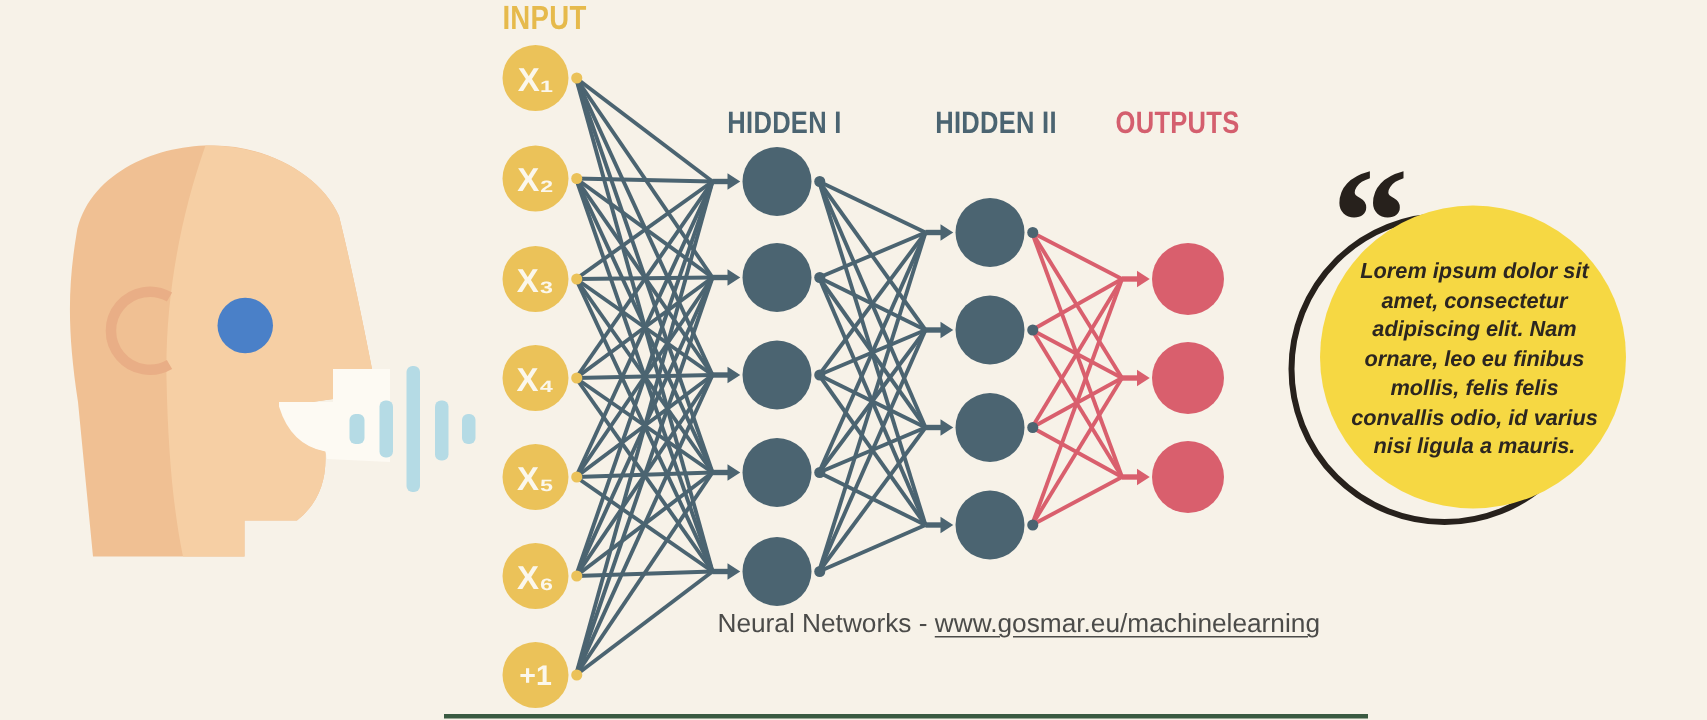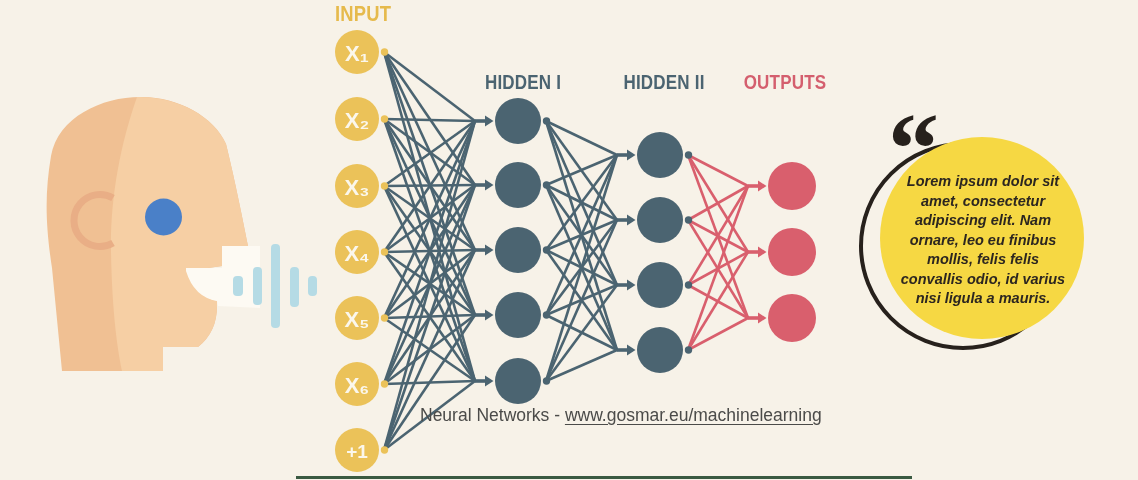--- a/index.html
+++ b/index.html
@@ -10,21 +10,21 @@
 
   
   .layer-label{position:absolute;font-weight:bold;white-space:nowrap;
                transform:translateX(-50%) scale(0.92,1.12);letter-spacing:0.2px;}
   #lbl-input   {left:363px;top:2px; font-size:20px;color:#e6ba4c;}
   #lbl-hidden1 {left:523px;top:71px;font-size:18.5px;color:#4b6471;}
   #lbl-hidden2 {left:664px;top:71px;font-size:18.5px;color:#4b6471;}
   #lbl-outputs {left:785px;top:71px;font-size:18.5px;color:#d45f6e;}
 
   
-  .caption{position:absolute;left:420px;top:405px;width:460px;text-align:left;
+  .caption{position:absolute;left:420px;top:405px;width:460px;text-align:right;
            font-size:17.5px;color:#4b4b49;}
   .caption .url{text-decoration:underline;text-underline-offset:3px;cursor:pointer;}
 
   
   .bubble{position:absolute;left:880px;top:137px;width:204px;height:202px;
           border-radius:50%;background:#f6d843;}
   .quote-mark{position:absolute;left:888px;top:98px;font-family:"Liberation Serif","DejaVu Serif",serif;
               font-weight:bold;font-size:102px;line-height:1;color:#27211c;}
   .quote-text{position:absolute;left:894px;top:172px;width:178px;text-align:center;
               font-style:italic;font-weight:bold;font-size:14.5px;line-height:1.35;

